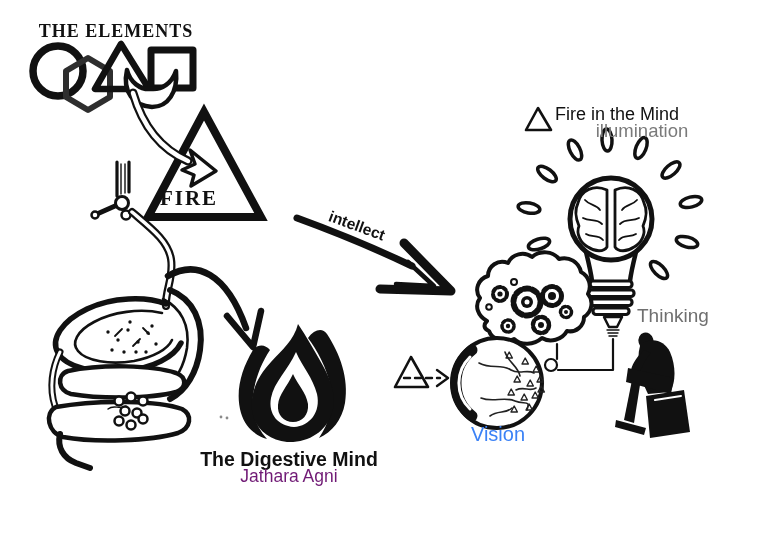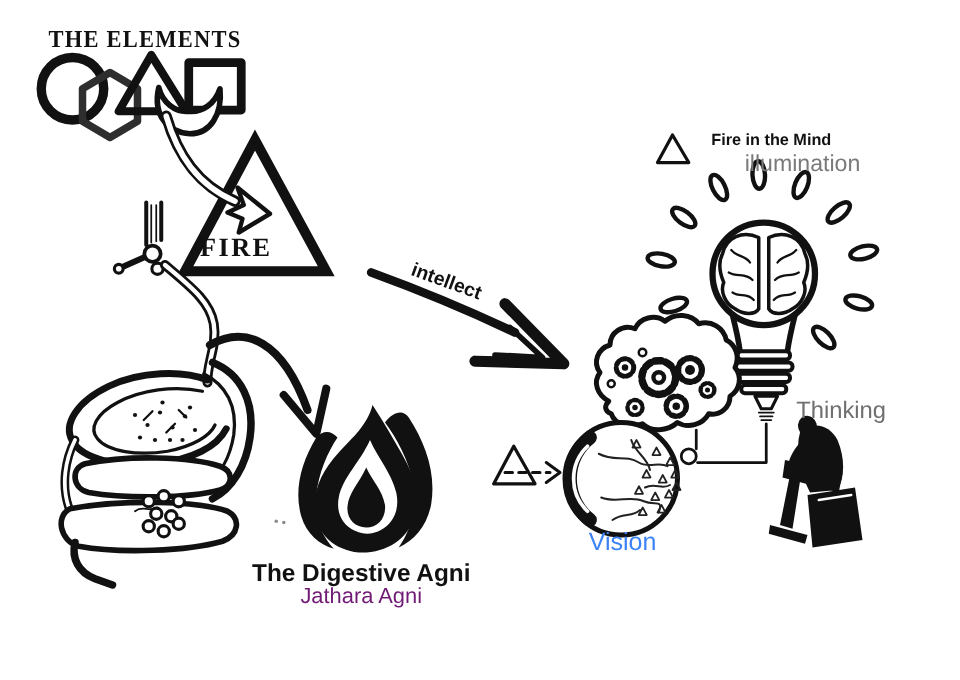--- a/index.html
+++ b/index.html
@@ -7,23 +7,23 @@
     width:768px;height:544px;position:relative;overflow:hidden;
     background:#ffffff;font-family:"Liberation Sans",sans-serif;
   }
   svg{position:absolute;left:0;top:0;}
   .label{position:absolute;color:#111;line-height:1.1;white-space:nowrap;}
   .center{text-align:center;white-space:normal;}
   .stencil{font-family:"Liberation Serif",serif;font-weight:bold;}
   .elements-title{left:36px;top:22px;width:160px;font-size:18px;letter-spacing:1px;transform:scaleY(1.08);}
   .fire-label{left:154px;top:187px;width:70px;font-size:21px;letter-spacing:2px;}
   .intellect-label{left:307px;top:217px;width:100px;font-size:15.5px;font-weight:bold;transform:rotate(20deg);}
-  .mind-title{left:547px;top:105px;width:140px;font-size:13px;font-weight:bold;}
+  .mind-title{left:547px;top:105px;width:140px;font-size:18px;font-weight:normal;}
   .mind-subtitle{left:572px;top:121px;width:140px;font-size:18.5px;color:#7a7a7a;}
-  .thinking-label{left:637px;top:306px;font-size:19px;color:#6f6f6f;margin-top:13px;}
+  .thinking-label{left:637px;top:306px;font-size:19px;color:#6f6f6f;}
   .vision-label{left:456px;top:423px;width:84px;font-size:20px;color:#3b82f6;}
   .digestive-title{left:194px;top:449px;width:190px;font-size:19.5px;font-weight:bold;}
   .digestive-subtitle{left:194px;top:467px;width:190px;font-size:17.5px;color:#701a75;}
 </style>
 </head>
 <body>
 
 <svg width="768" height="544" viewBox="0 0 768 544">
   <defs>
     <path id="tt" d="M0,6 L3.2,0 L6.4,6 Z"></path>
@@ -222,14 +222,14 @@
   </g>
 </svg>
 
 <div class="label stencil elements-title center">THE ELEMENTS</div>
 <div class="label stencil fire-label center">FIRE</div>
 <div class="label intellect-label center">intellect</div>
 <div class="label mind-title center">Fire in the Mind</div>
 <div class="label mind-subtitle center">illumination</div>
 <div class="label thinking-label">Thinking</div>
 <div class="label vision-label center">Vision</div>
-<div class="label digestive-title center">The Digestive Agni</div>
+<div class="label digestive-title center">The Digestive Mind</div>
 <div class="label digestive-subtitle center">Jathara Agni</div>
 
 </body></html>

